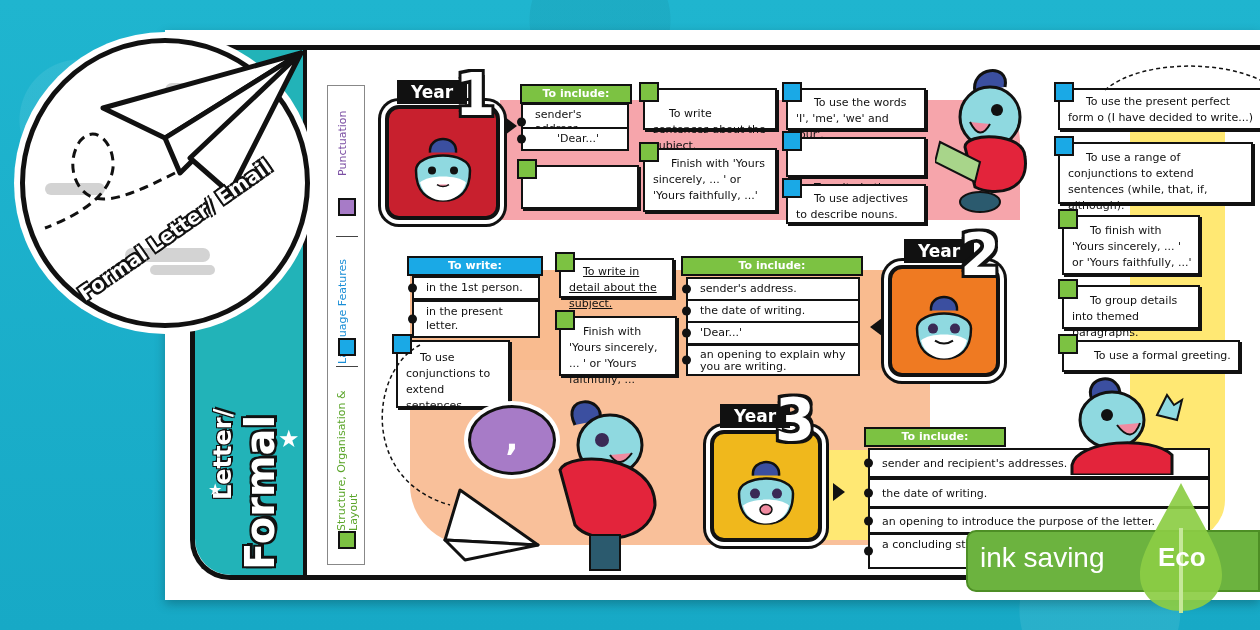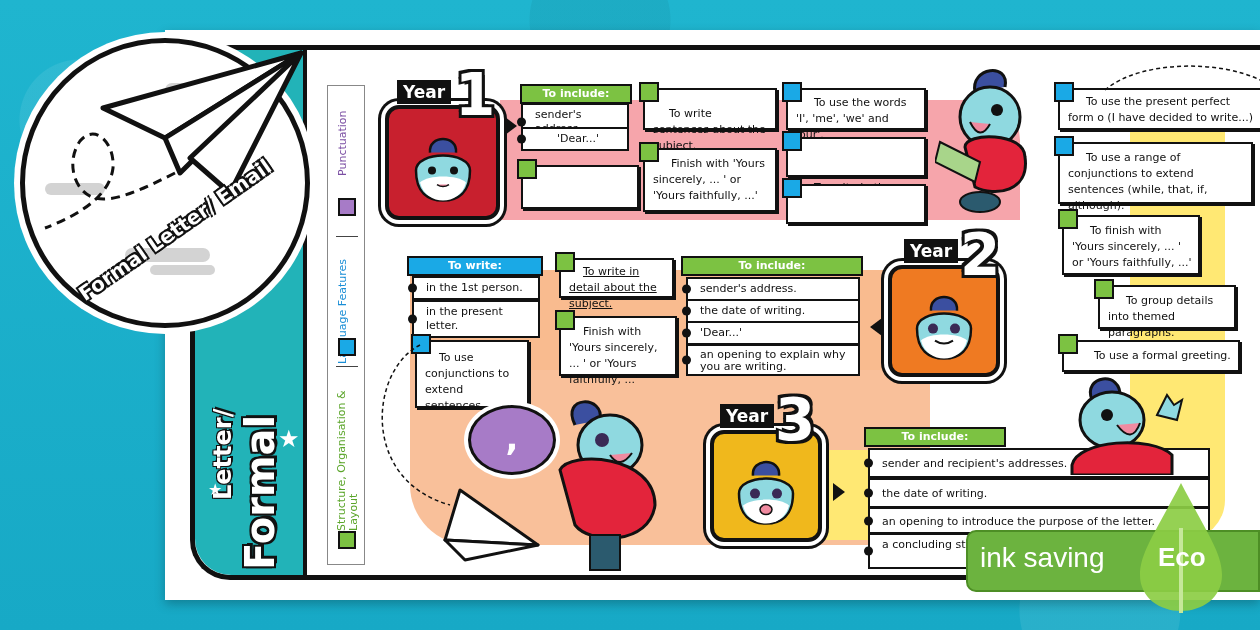--- a/index.html
+++ b/index.html
@@ -77,21 +77,21 @@
 
     
     .band { position: absolute; }
     .band-pink { left: 500px; top: 100px; width: 520px; height: 120px; background: #f6a5ab; border-radius: 0 40px 0 0; }
     .band-orange { left: 410px; top: 270px; width: 490px; height: 100px; background: #f9bb8f; }
     .band-orange2 { left: 410px; top: 370px; width: 520px; height: 175px; background: #f9c09a; border-radius: 0 0 0 60px; }
     .band-yellow { left: 1130px; top: 120px; width: 95px; height: 420px; background: #ffe873; border-radius: 0 0 40px 0; }
     .band-yellow2 { left: 800px; top: 450px; width: 420px; height: 90px; background: #ffe873; border-radius: 0 0 40px 0; }
     .year-tag {
       position: absolute; background: #111; color: #fff; font-weight: bold;
-      font-size: 17px; padding: 1px 6px; line-height: 22px;
+      font-size: 17px; padding: 1px 14px; line-height: 22px;
     }
     .year-num {
       position: absolute; font-weight: bold; font-size: 58px; color: #fff;
       text-shadow: 3px 3px 0 #111, -3px -3px 0 #111, 3px -3px 0 #111, -3px 3px 0 #111;
       line-height: 60px;
     }
     .tile {
       position: absolute; border: 4px solid #111; border-radius: 14px;
       box-shadow: 0 0 0 4px #fff, 0 0 0 7px #111;
     }
@@ -247,20 +247,21 @@
 <div class="box" style="left:786px;top:88px;width:140px;height:42px;padding-top:5px;">
   <div class="sq blue"></div>
   <span class="txt" style="text-indent:18px;">To use the words 'I', 'me', 'we' and 'our'.</span>
 </div>
 <div class="box" style="left:786px;top:137px;width:140px;height:40px;padding-top:5px;">
   <div class="sq blue"></div>
   <span class="txt" style="text-indent:18px;margin-top:36px;">To write in the present tense.</span>
 </div>
 <div class="box" style="left:786px;top:184px;width:140px;height:40px;padding-top:5px;">
   <div class="sq blue"></div>
+  <span class="txt" style="text-indent:18px;">To use adjectives to describe nouns.</span>
 </div>
 
 <svg class="char" style="left:935px;top:62px;" width="100" height="160" viewBox="0 0 100 160">
   <path d="M40,30 C35,5 75,0 70,25" fill="#3b4fa0" stroke="#111" stroke-width="3"></path>
   <ellipse cx="55" cy="55" rx="30" ry="30" fill="#8fd9e0" stroke="#111" stroke-width="3"></ellipse>
   <circle cx="62" cy="48" r="6" fill="#111"></circle>
   <path d="M35,60 Q45,80 55,62" fill="#f08aa0" stroke="#111" stroke-width="2"></path>
   <path d="M30,85 C30,70 90,70 90,95 C95,130 60,135 40,125 Z" fill="#e3243b" stroke="#111" stroke-width="3"></path>
   <polygon points="5,80 45,100 40,120 0,100" fill="#a8d58a" stroke="#111" stroke-width="2"></polygon>
   <ellipse cx="45" cy="140" rx="20" ry="10" fill="#2b5a6e" stroke="#111" stroke-width="2"></ellipse>
@@ -271,21 +272,21 @@
 <div class="row" style="left:412px;top:300px;width:128px;">in the present letter.</div>
 
 <div class="box" style="left:559px;top:258px;width:115px;height:40px;padding-top:4px;">
   <div class="sq green"></div>
   <span class="txt" style="text-indent:14px;text-decoration:underline;">To write in detail about the subject.</span>
 </div>
 <div class="box" style="left:559px;top:316px;width:118px;height:60px;padding-top:6px;">
   <div class="sq green"></div>
   <span class="txt" style="text-indent:14px;">Finish with 'Yours sincerely, ... ' or 'Yours faithfully, ...'</span>
 </div>
-<div class="box" style="left:415px;top:340px;width:114px;height:68px;padding-top:8px;">
+<div class="box" style="left:396px;top:340px;width:114px;height:68px;padding-top:8px;">
   <div class="sq blue"></div>
   <span class="txt" style="text-indent:14px;">To use conjunctions to extend sentences.</span>
 </div>
 
 <div class="head green" style="left:681px;top:256px;width:182px;">To include:</div>
 <div class="row" style="left:686px;top:277px;width:174px;">sender's address.</div>
 <div class="row" style="left:686px;top:299px;width:174px;">the date of writing.</div>
 <div class="row" style="left:686px;top:321px;width:174px;">'Dear...'</div>
 <div class="row" style="left:686px;top:344px;width:174px;height:32px;line-height:12px;">an opening to explain why you are writing.</div>
 
@@ -328,21 +329,21 @@
   <span class="txt" style="text-indent:18px;">To use the present perfect form o (I have decided to write...)</span>
 </div>
 <div class="box" style="left:1058px;top:142px;width:195px;height:62px;padding-top:6px;">
   <div class="sq blue"></div>
   <span class="txt" style="text-indent:18px;">To use a range of conjunctions to extend sentences (while, that, if, although).</span>
 </div>
 <div class="box" style="left:1062px;top:215px;width:138px;height:60px;padding-top:6px;">
   <div class="sq green"></div>
   <span class="txt" style="text-indent:18px;">To finish with 'Yours sincerely, ... ' or 'Yours faithfully, ...'</span>
 </div>
-<div class="box" style="left:1098px;top:285px;width:138px;height:44px;padding-top:6px;">
+<div class="box" style="left:1062px;top:285px;width:138px;height:44px;padding-top:6px;">
   <div class="sq green"></div>
   <span class="txt" style="text-indent:18px;">To group details into themed paragraphs.</span>
 </div>
 <div class="box" style="left:1062px;top:340px;width:178px;height:32px;padding-top:6px;">
   <div class="sq green"></div>
   <span class="txt" style="text-indent:22px;">To use a formal greeting.</span>
 </div>
 
 <svg class="char" style="left:1062px;top:375px;" width="130" height="100" viewBox="0 0 130 100">
   <path d="M30,25 C20,0 60,-5 58,22" fill="#3b4fa0" stroke="#111" stroke-width="3"></path>

